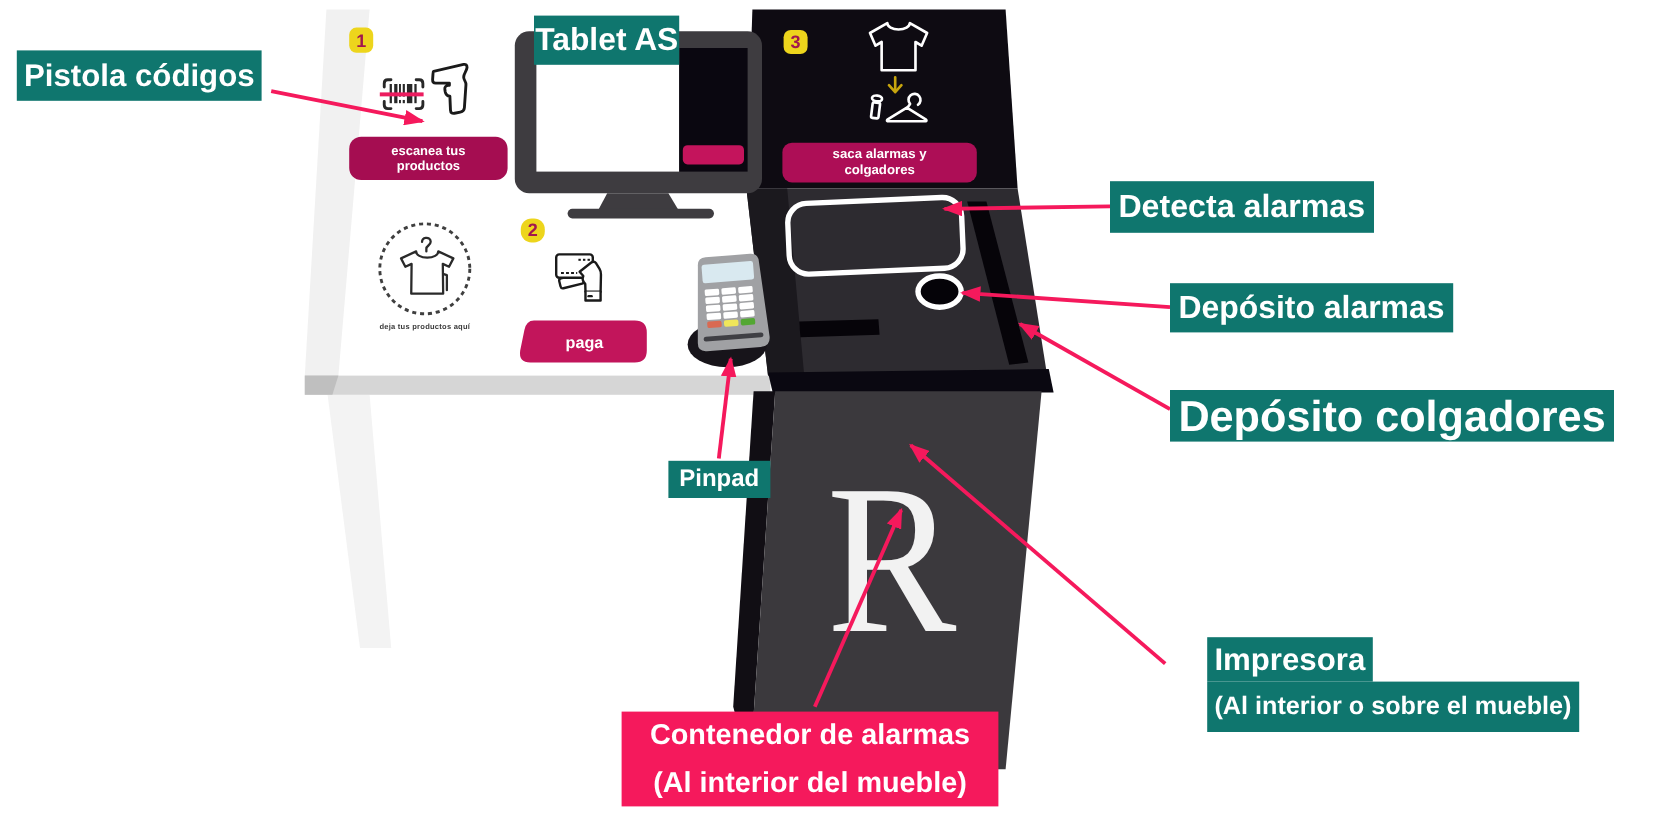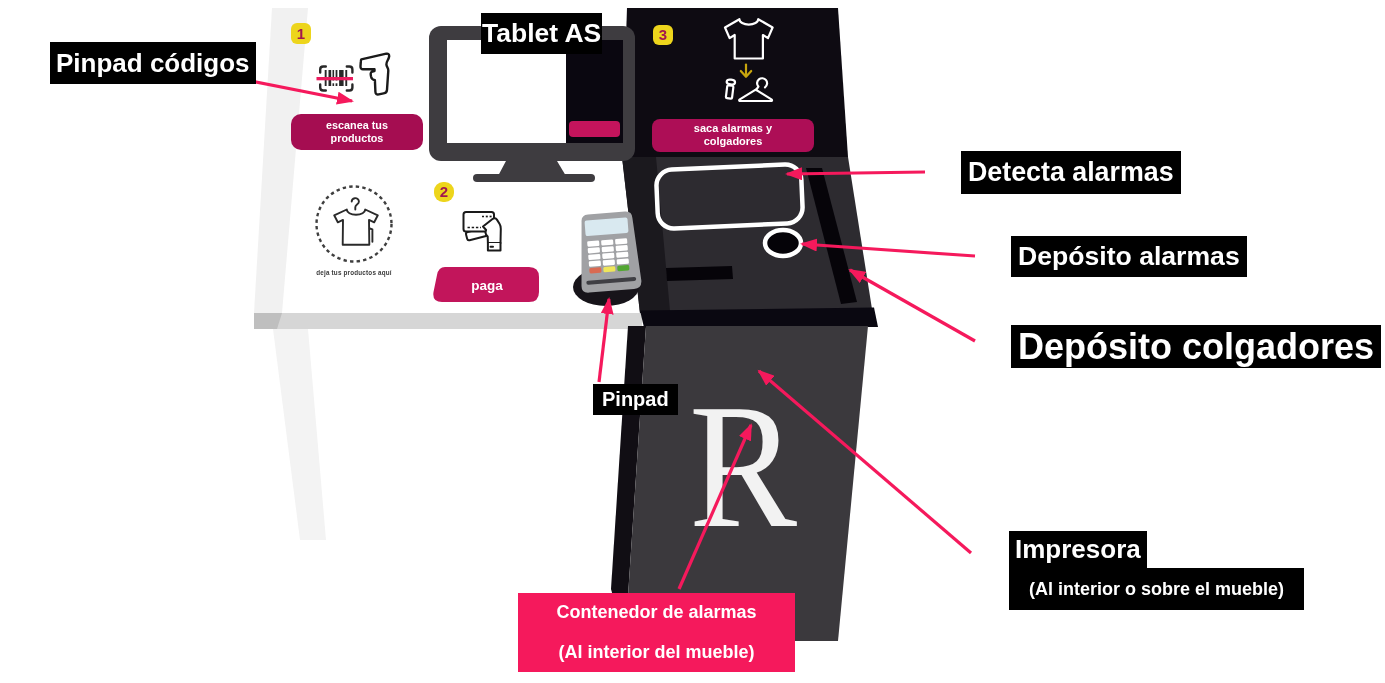--- a/index.html
+++ b/index.html
@@ -1,20 +1,20 @@
 <!DOCTYPE html>
 <html><head>
 <meta charset="utf-8">
 <style>
   html,body{margin:0;padding:0;background:#fff;}
   #stage{position:relative;width:1385px;height:683px;overflow:hidden;background:#fff;
     font-family:"Liberation Sans",sans-serif;}
   svg{position:absolute;left:0;top:0;}
   .lbl{position:absolute;color:#fff;font-weight:bold;white-space:nowrap;}
-  .lbl span{display:inline-block;background:#000000;margin-left:36px;}
+  .lbl span{display:inline-block;background:#0f766e;}
 </style>
 </head>
 <body>
 <div id="stage">
 <svg width="1385" height="683" viewBox="0 0 1385 683">
   <defs>
     <marker id="ah" markerUnits="userSpaceOnUse" markerWidth="18" markerHeight="13" refX="15" refY="6.5" orient="auto">
       <path d="M0,0 L17,6.5 L0,13 z" fill="#F5195C"></path>
     </marker>
   </defs>
@@ -161,35 +161,35 @@
     <line x1="925" y1="172" x2="787" y2="174" marker-end="url(#ah)"></line>
     <line x1="975" y1="256" x2="802" y2="244" marker-end="url(#ah)"></line>
     <line x1="975" y1="341" x2="850" y2="270" marker-end="url(#ah)"></line>
     <line x1="599" y1="382" x2="609" y2="299" marker-end="url(#ah)"></line>
     <line x1="679" y1="589" x2="751" y2="425" marker-end="url(#ah)"></line>
     <line x1="971" y1="553" x2="759" y2="371" marker-end="url(#ah)"></line>
   </g>
 </svg>
 
 <div class="lbl" style="left:14px;top:42px;width:202px;text-align:center;font-size:26px;line-height:42px;">
-  <span style="padding:0 6px;">Pinpad códigos</span><br>
+  <span style="padding:0 6px;">Pistola códigos</span><br>
 </div>
 <div class="lbl" style="left:445px;top:13px;font-size:26.5px;line-height:41px;">
   <span style="padding:0 1px;">Tablet AS</span>
 </div>
 <div class="lbl" style="left:925px;top:151px;font-size:26.8px;line-height:43px;">
   <span style="padding:0 7px;">Detecta alarmas</span>
 </div>
 <div class="lbl" style="left:975px;top:236px;font-size:26.6px;line-height:41px;">
   <span style="padding:0 7px;">Depósito alarmas</span>
 </div>
 <div class="lbl" style="left:975px;top:325px;font-size:36px;line-height:43px;">
   <span style="padding:0 7px;">Depósito colgadores</span>
 </div>
 <div class="lbl" style="left:557px;top:384px;font-size:20px;line-height:31px;">
   <span style="padding:0 9px;">Pinpad</span>
 </div>
-<div class="lbl" style="left:518px;top:593px;width:277px;text-align:center;font-size:18px;line-height:39.5px;background:#F5195C;">Contenedor de alarmas<br>(Al interior del mueble)</div>
-<div class="lbl" style="left:973px;top:531px;font-size:26px;line-height:37px;">
+<div class="lbl" style="left:518px;top:593px;width:314px;text-align:center;font-size:24px;line-height:39.5px;background:#F5195C;">Contenedor de alarmas<br>(Al interior del mueble)</div>
+<div class="lbl" style="left:1006px;top:531px;font-size:26px;line-height:37px;">
   <span style="padding:0 6px;">Impresora</span><br>
-  <span style="padding:0 20px;font-size:18px;line-height:42px;">(Al interior o sobre el mueble)</span>
+  <span style="padding:0 6px;font-size:21px;line-height:42px;">(Al interior o sobre el mueble)</span>
 </div>
 </div>
 
 </body></html>

